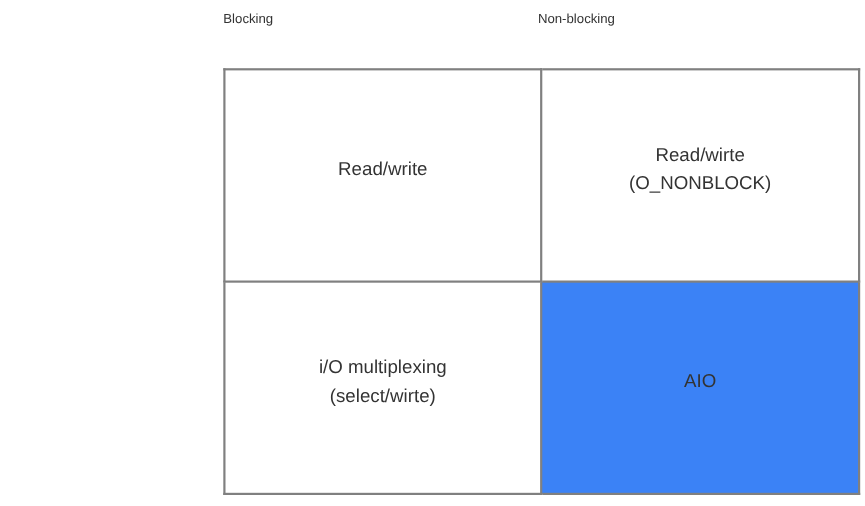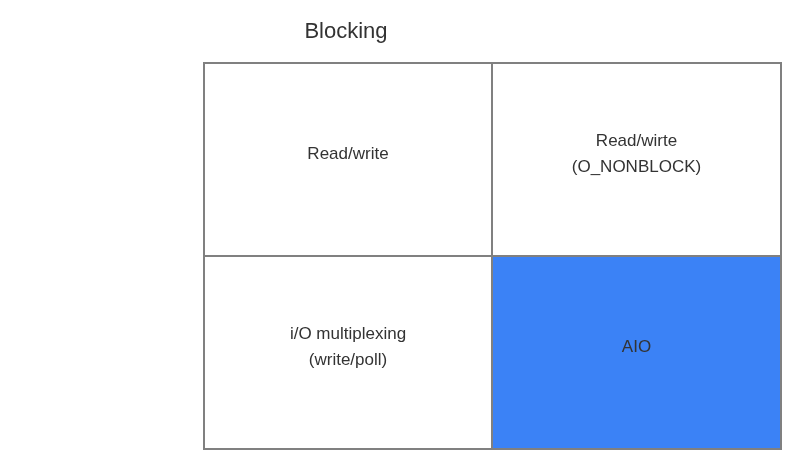--- a/index.html
+++ b/index.html
@@ -18,24 +18,23 @@
 
   #matrix-root {
     position: relative;
     width: 786px;
     height: 460px;
   }
 
   
   .col-header {
     position: absolute;
-    top: 20px;
-    font-size: 22px;
+    top: 6px;
+    font-size: 12px;
     line-height: 22px;
-    text-align: center;
     color: #333333;
     white-space: nowrap;
   }
   #col-header-blocking {
     left: 203px;
     width: 286px;
   }
   #col-header-nonblocking {
     left: 489px;
     width: 287px;
@@ -97,20 +96,21 @@
     background: #c9e9b0;
   }
 </style>
 </head>
 <body style="background: rgb(255, 255, 255);">
 
 <div id="matrix-root">
 
   <div class="col-header" id="col-header-blocking">Blocking</div>
 
+  <div class="col-header" id="col-header-nonblocking">Non-blocking</div>
 
 
 
   <table id="matrix-table">
     <tbody>
       <tr class="row-top">
         <td class="col-left" style="border-color: rgb(128, 128, 128);">
           <div class="cell-inner">
             <span class="cell-line">Read/write</span>
           </div>
@@ -119,21 +119,21 @@
           <div class="cell-inner">
             <span class="cell-line">Read/wirte</span>
             <span class="cell-line">(O_NONBLOCK)</span>
           </div>
         </td>
       </tr>
       <tr class="row-bottom">
         <td class="col-left" style="border-color: rgb(128, 128, 128);">
           <div class="cell-inner">
             <span class="cell-line">i/O multiplexing</span>
-            <span class="cell-line">(write/poll)</span>
+            <span class="cell-line">(select/wirte)</span>
           </div>
         </td>
         <td class="col-right cell-highlight" style="background: #3b82f6; border-color: rgb(128, 128, 128);">
           <div class="cell-inner">
             <span class="cell-line">AIO</span>
           </div>
         </td>
       </tr>
     </tbody>
   </table>

